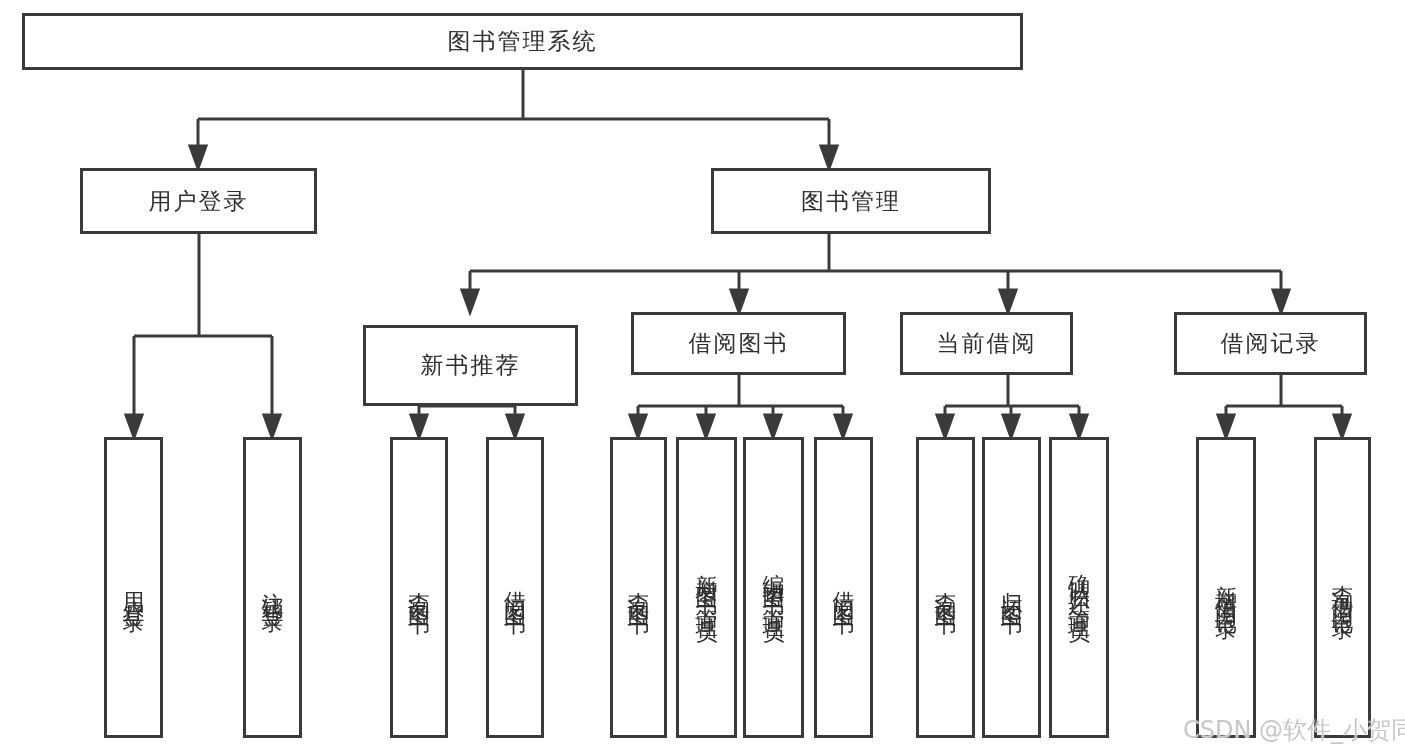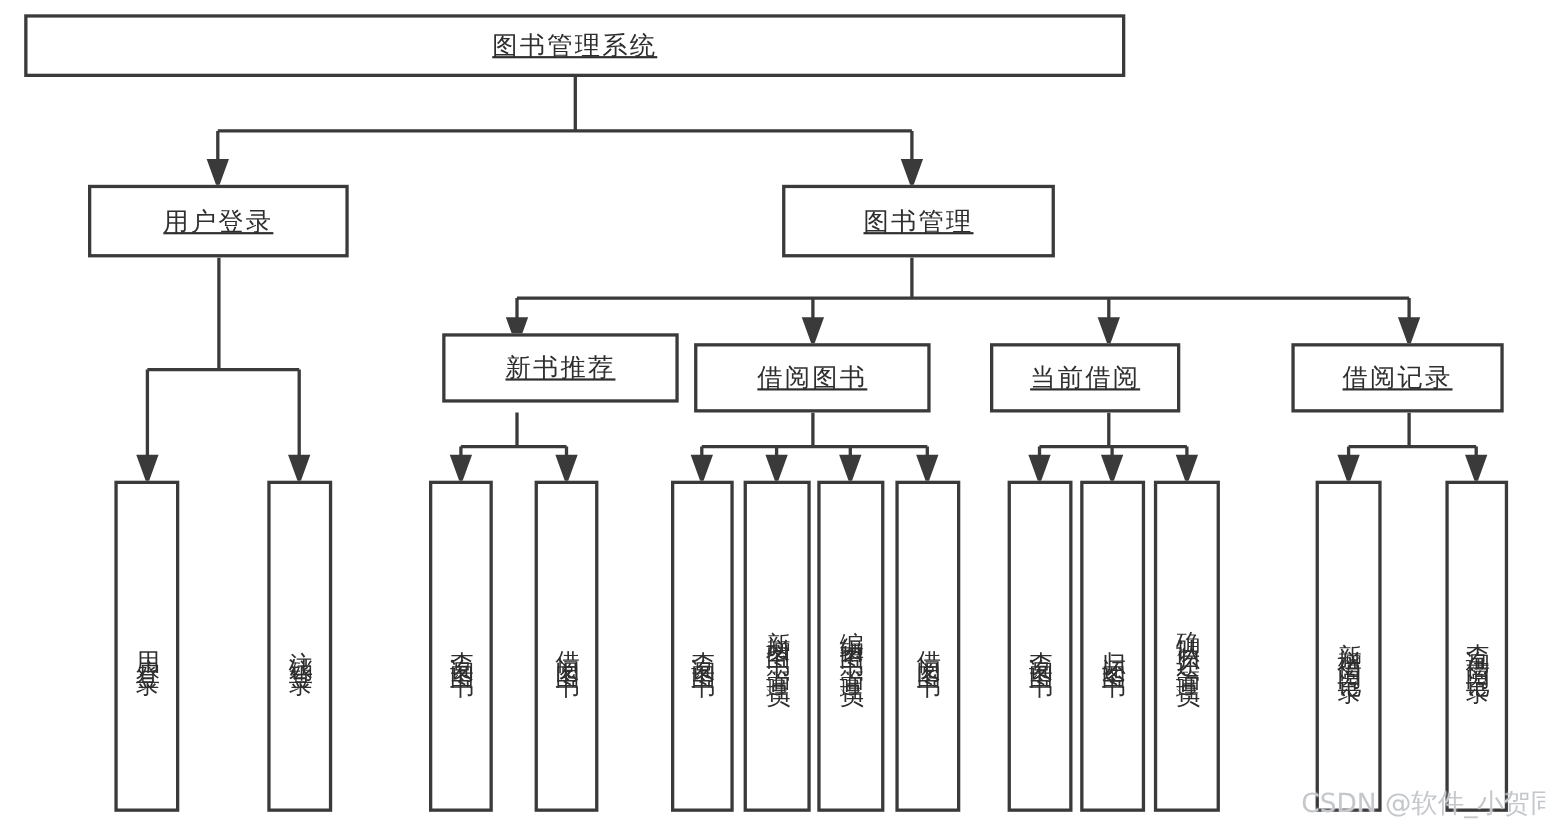--- a/index.html
+++ b/index.html
@@ -30,36 +30,35 @@
     color: #2e2e2e;
     display: flex;
     align-items: center;
     justify-content: center;
     text-align: center;
   }
   .node {
     font-size: 23px;
     letter-spacing: 2px;
     white-space: nowrap;
-    text-decoration: underline;
   }
   .vnode {
     writing-mode: vertical-rl;
     text-orientation: mixed;
     font-size: 22px;
     letter-spacing: 7px;
     line-height: 1;
   }
   
   #n-root   { left: 22px;  top: 13px;  width: 1001px; height: 57px; }
   
   #n2-login { left: 80px;  top: 168px; width: 237px;  height: 66px; }
-  #n2-mgmt  { left: 711px; top: 168px; width: 248px;  height: 66px; }
+  #n2-mgmt  { left: 711px; top: 168px; width: 280px;  height: 66px; }
   
-  #n3-newbook { left: 363px;  top: 303px; width: 215px; height: 63px; margin-left: 39px; }
+  #n3-newbook { left: 363px;  top: 325px; width: 215px; height: 81px; }
   #n3-borrow  { left: 631px;  top: 312px; width: 215px; height: 63px; }
   #n3-current { left: 900px;  top: 312px; width: 173px; height: 63px; }
   #n3-records { left: 1174px; top: 312px; width: 193px; height: 63px; }
   
   .vnode { top: 437px; height: 301px; }
   #leaf-user-login { left: 104px;  width: 59px; }
   #leaf-logout     { left: 243px;  width: 59px; }
   #leaf-nb-query   { left: 390px;  width: 58px; }
   #leaf-nb-borrow  { left: 486px;  width: 58px; }
   #leaf-bb-query   { left: 610px;  width: 57px; }

